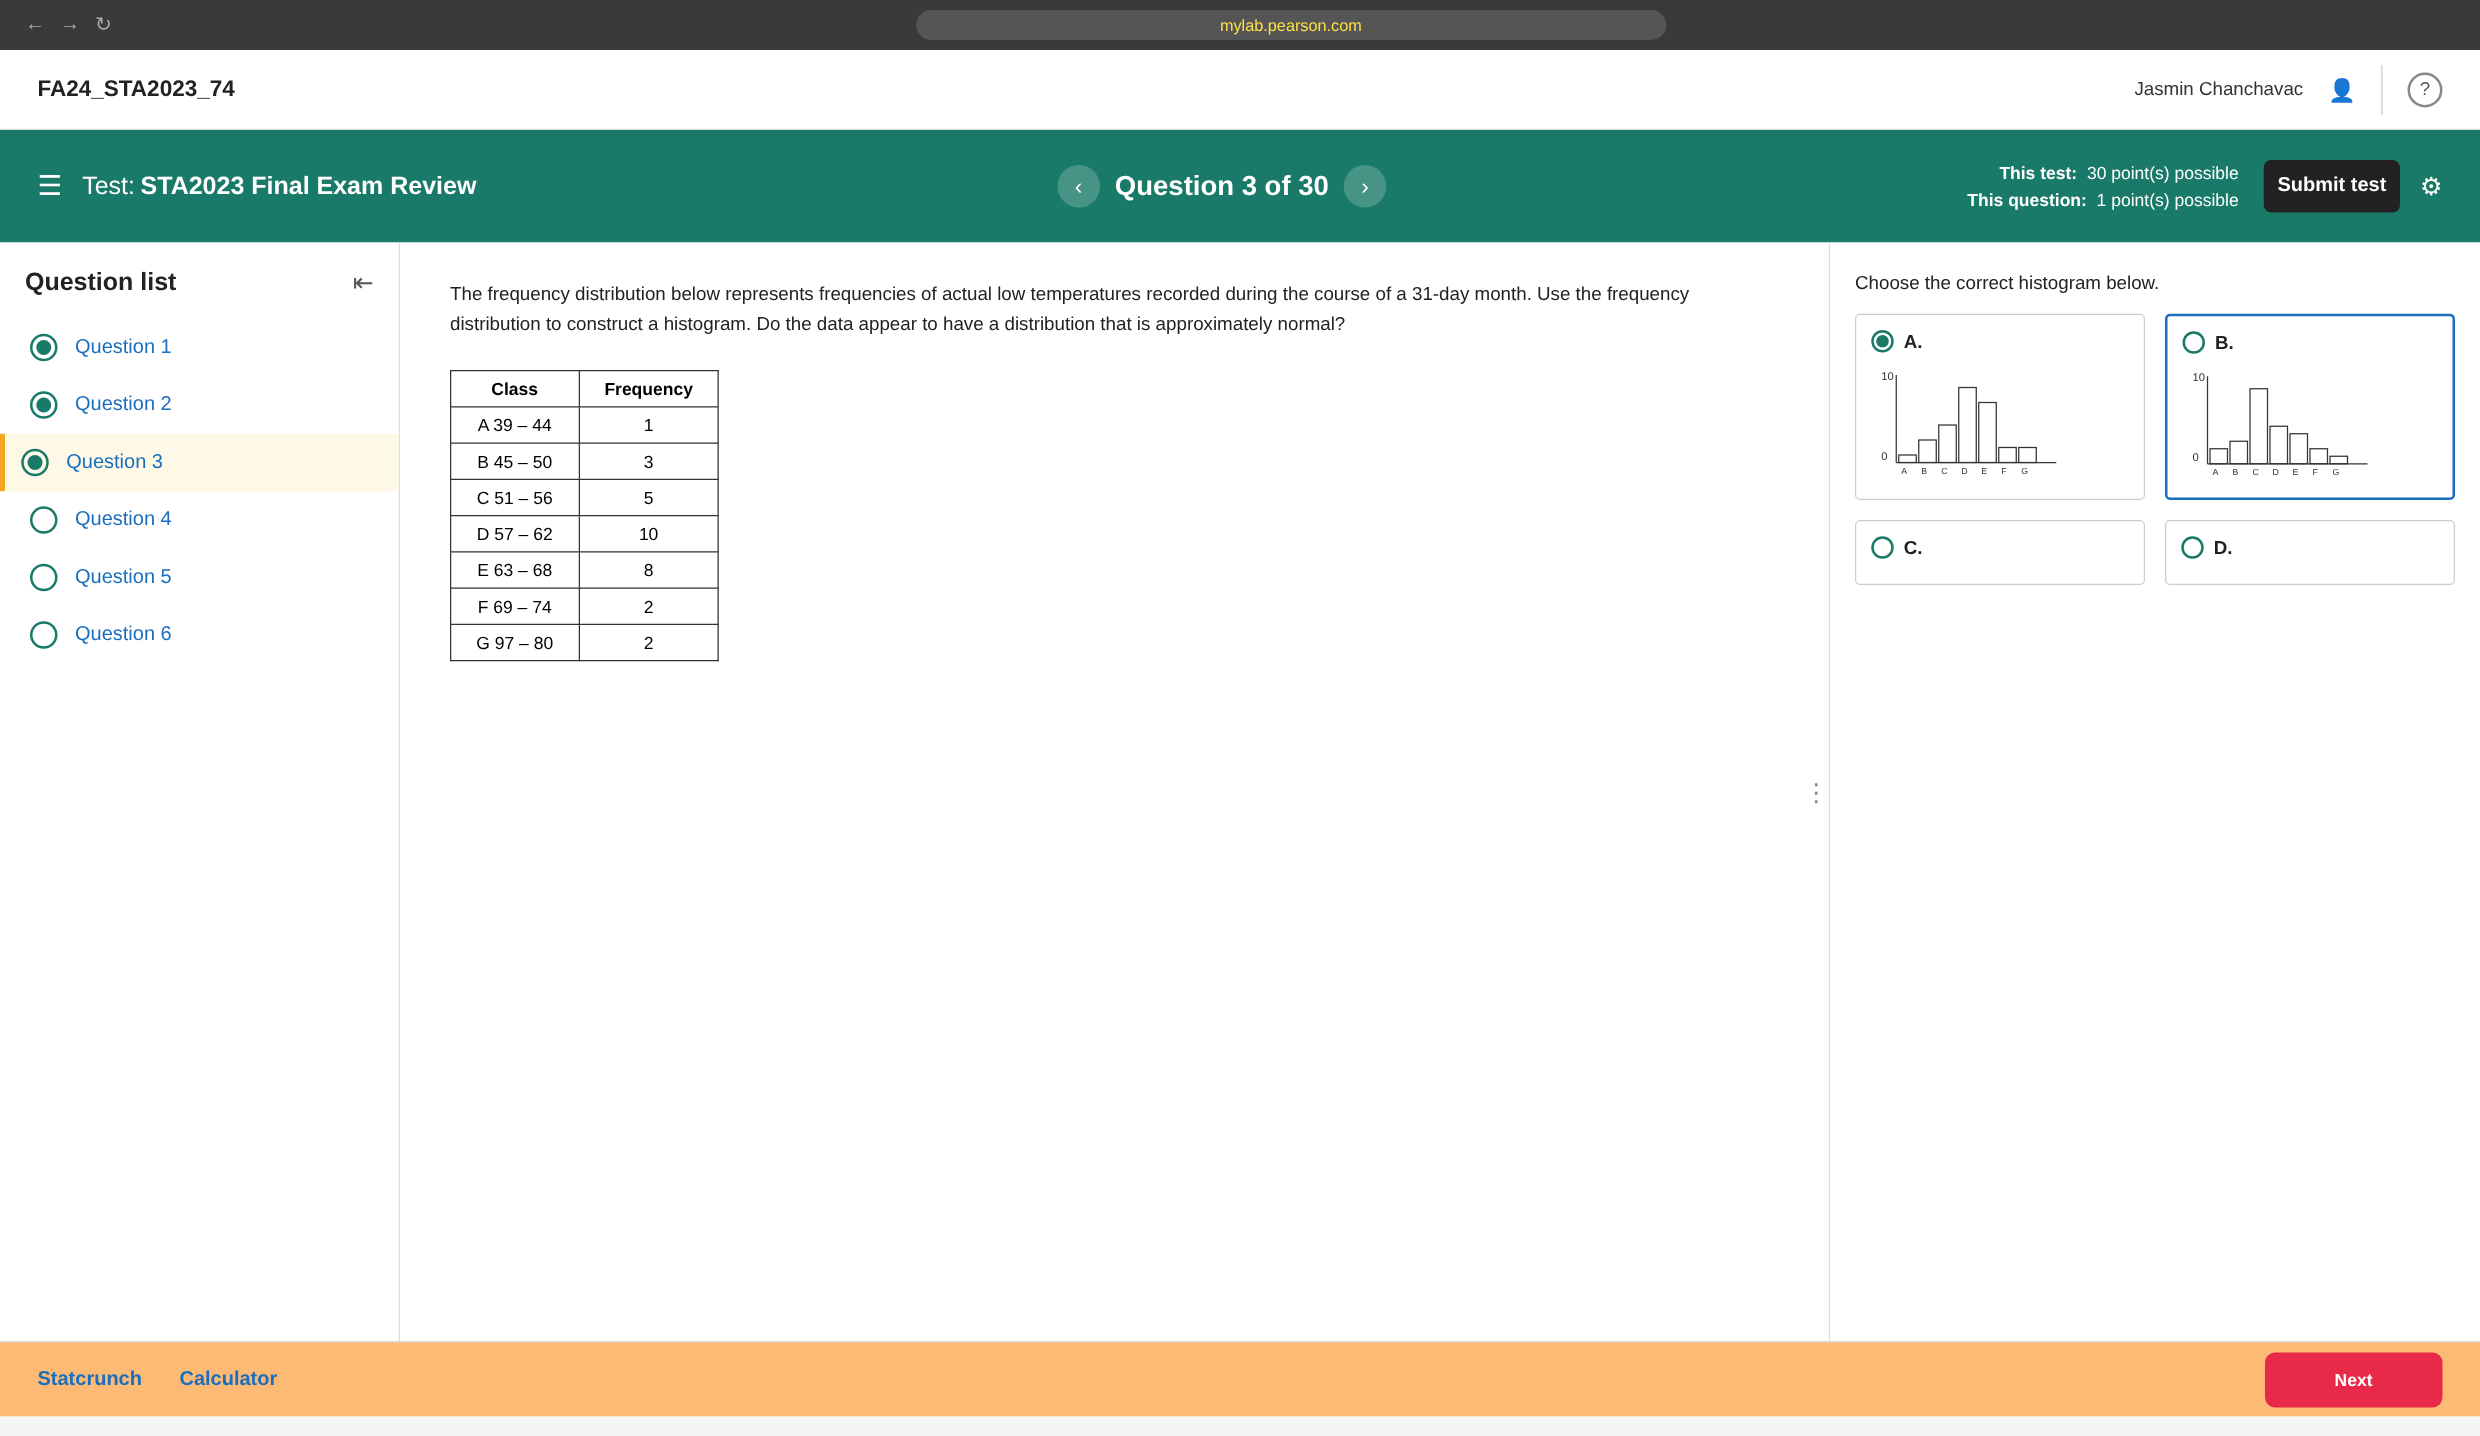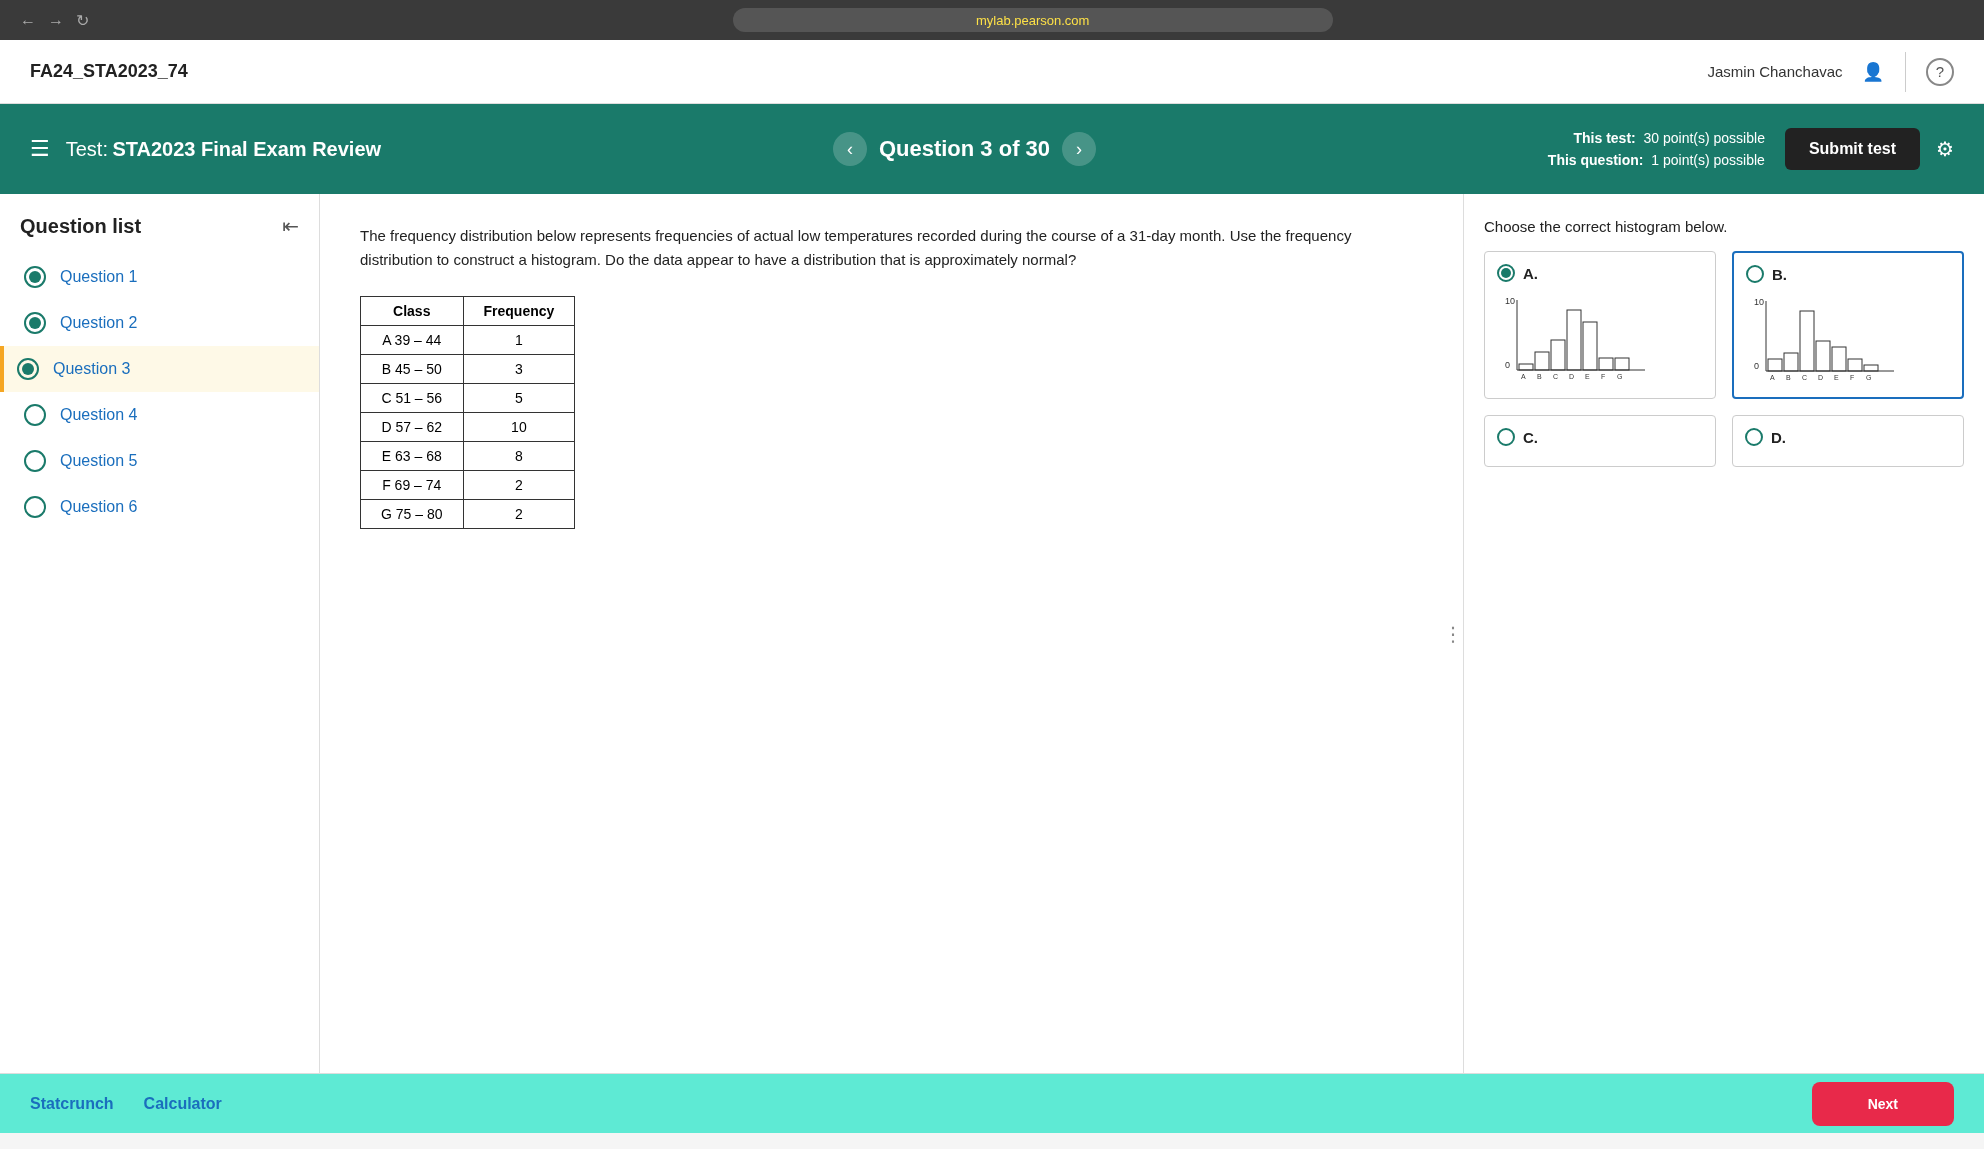--- a/index.html
+++ b/index.html
@@ -112,21 +112,21 @@
       text-align: right;
       margin-right: 20px;
       font-size: 14px;
       color: #fff;
       line-height: 1.6;
     }
     .submit-btn {
       background: #222;
       color: #fff;
       border: none;
-      padding: 12px 24px;
+      padding: 12px 11px;
       font-size: 16px;
       font-weight: bold;
       border-radius: 6px;
       cursor: pointer;
     }
     .gear-icon {
       color: #fff;
       font-size: 20px;
       margin-left: 16px;
       cursor: pointer;
@@ -285,21 +285,21 @@
       background: #1a7a6a;
     }
     .option-label {
       font-size: 15px;
       font-weight: bold;
       color: #222;
     }
 
     
     .bottom-bar {
-      background: #5eead4;
+      background: #fdba74;
       height: 60px;
       border-top: 1px solid #ddd;
       display: flex;
       align-items: center;
       padding: 0 30px;
     }
     .tool-link {
       color: #1a6ebd;
       font-size: 16px;
       font-weight: bold;
@@ -431,21 +431,21 @@
           </tr>
           <tr>
             <td>E  63 – 68</td>
             <td>8</td>
           </tr>
           <tr>
             <td>F  69 – 74</td>
             <td>2</td>
           </tr>
           <tr>
-            <td>G  75 – 80</td>
+            <td>G  97 – 80</td>
             <td>2</td>
           </tr>
         </tbody>
     </table>
     <div class="drag-handle">⋮</div>
   </div>
 
   <div class="answer-area">
     <p class="choose-text">Choose the correct histogram below.</p>
 

